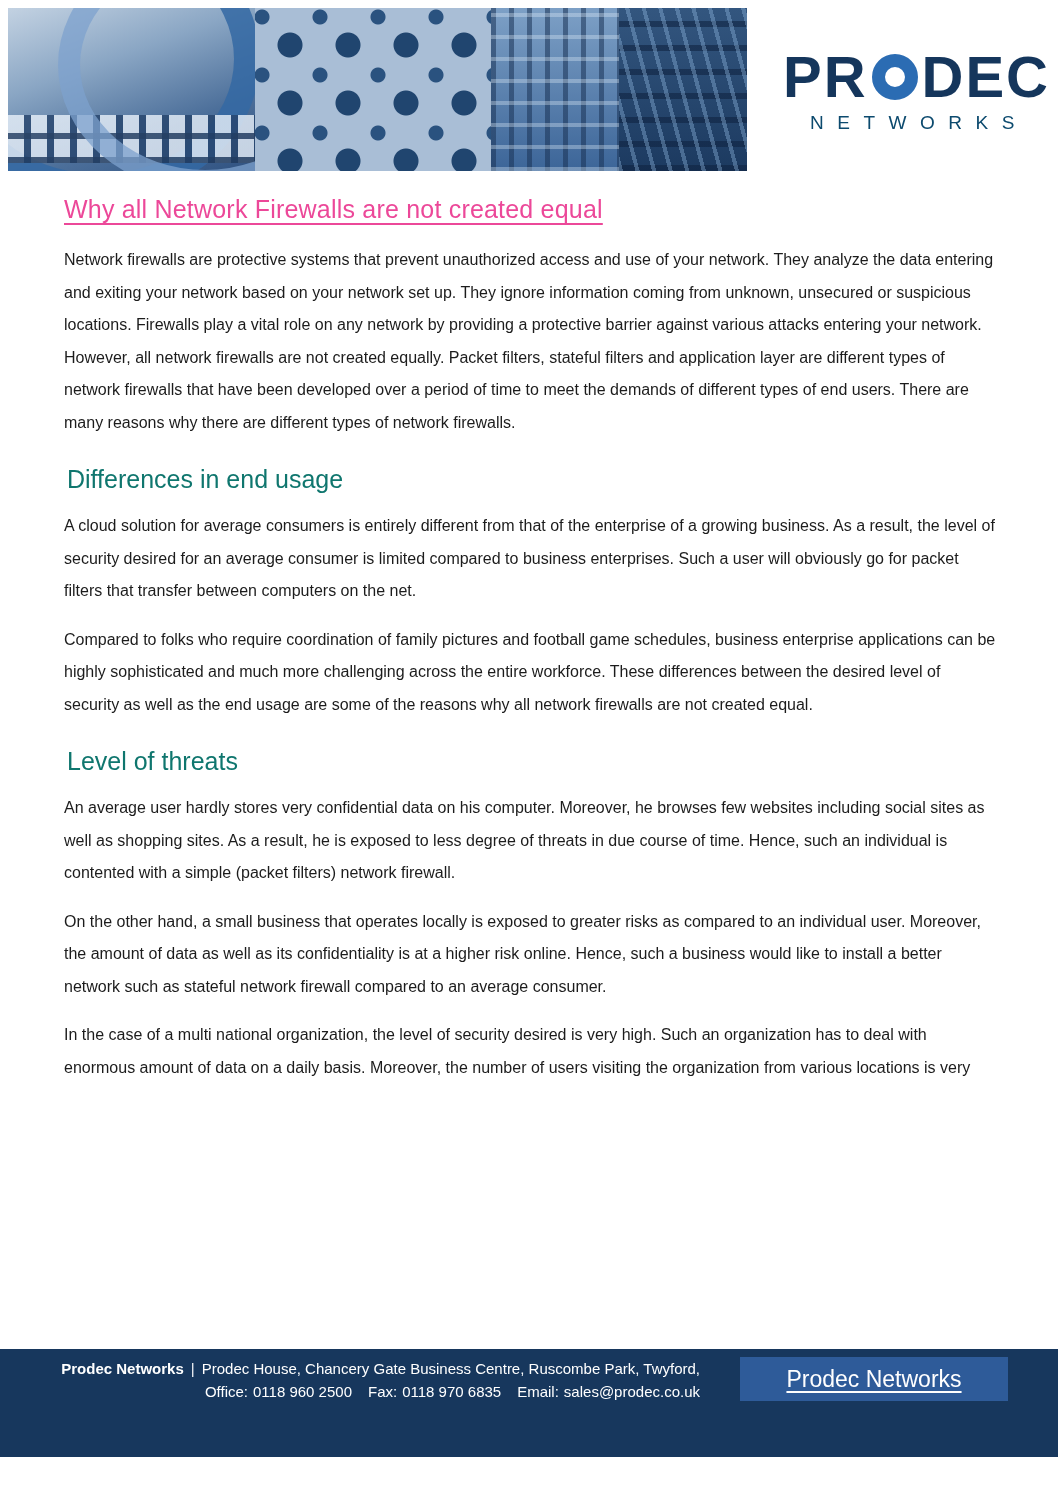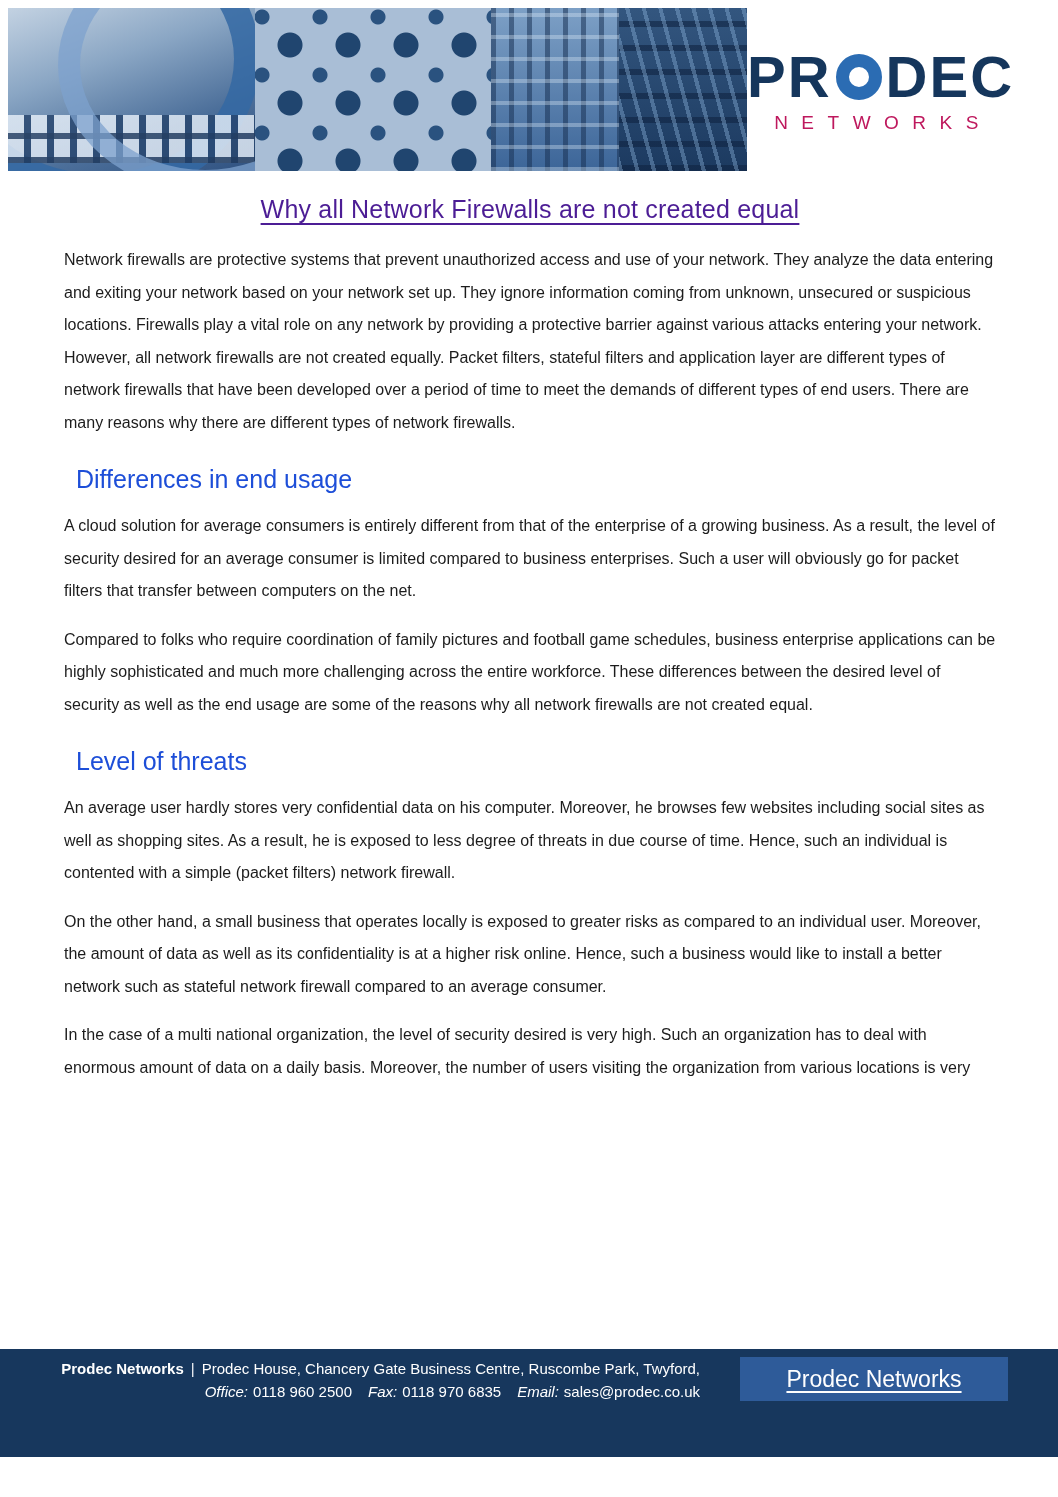--- a/index.html
+++ b/index.html
@@ -55,62 +55,62 @@
   .seg-rack2 {
     width:128px;
     background:
       repeating-linear-gradient(75deg, rgba(140,180,220,0.40) 0 4px, transparent 4px 16px),
       repeating-linear-gradient(0deg, rgba(15,35,65,0.60) 0 6px, transparent 6px 24px),
       linear-gradient(180deg, #33567f, #1c3a60);
   }
 
   .seg-logo {
     flex:1; background:#ffffff;
-    display:flex; align-items:center; justify-content:flex-start;
+    display:flex; align-items:center; justify-content:flex-end;
   }
   .logo { display:flex; flex-direction:column; align-items:center; }
   .logo-word {
     display:flex; align-items:center;
     color:#15365c; font-weight:bold; font-size:58px; letter-spacing:2px; line-height:1;
   }
   .logo-o {
     display:inline-block; width:46px; height:46px;
     border:13px solid #2b6cb3; border-radius:50%; margin:0 4px;
   }
   .logo-sub {
-    margin-top:7px; color:#be185d; font-size:19px;
+    margin-top:7px; color:#0c4a6e; font-size:19px;
     letter-spacing:13.5px; text-indent:5px; line-height:1;
   }
 
   
   .content {
     flex:1; overflow:hidden;
     padding:20px 62px 0 64px; color:#1c1c1c;
   }
   .doc-title {
-    font-size:25px; font-weight:normal; color:#4c1d95;
+    font-size:25px; font-weight:normal; color:#ec4899;
     text-decoration:underline; text-underline-offset:5px;
-    margin:4px 0 20px; letter-spacing:0.2px;text-align:center;
+    margin:4px 0 20px; letter-spacing:0.2px;
   }
   .content h2 {
-    font-size:25px; font-weight:normal; color:#1d4ed8;
-    margin:26px 12px 16px;
+    font-size:25px; font-weight:normal; color:#0f766e;
+    margin:26px 3px 16px;
   }
   .content p { font-size:16px; line-height:32.5px; margin:0 0 16px; }
 
   
   .footer {
     height:108px; background:#17375d; color:#ffffff;
     display:flex; align-items:flex-start;
     padding:8px 50px 0 40px;
   }
   .footer-info { width:660px; text-align:right; font-size:15px; line-height:23px; }
   .f-bold { font-weight:bold; }
   .f-sep { margin:0 7px; opacity:.95; }
-  .f-ital { font-style:italic; }
+  .f-ital { }
   .f-gap { margin-left:16px;text-align:right; }
   .f-val { margin-left:5px; }
   .footer-linkbox {
     margin-left:auto; width:268px; height:44px; background:#2e5b99;
     display:flex; align-items:center; justify-content:center;
     cursor:pointer;
   }
   .f-link {
     color:#ffffff; font-size:23px;
     text-decoration:underline; text-underline-offset:4px;

